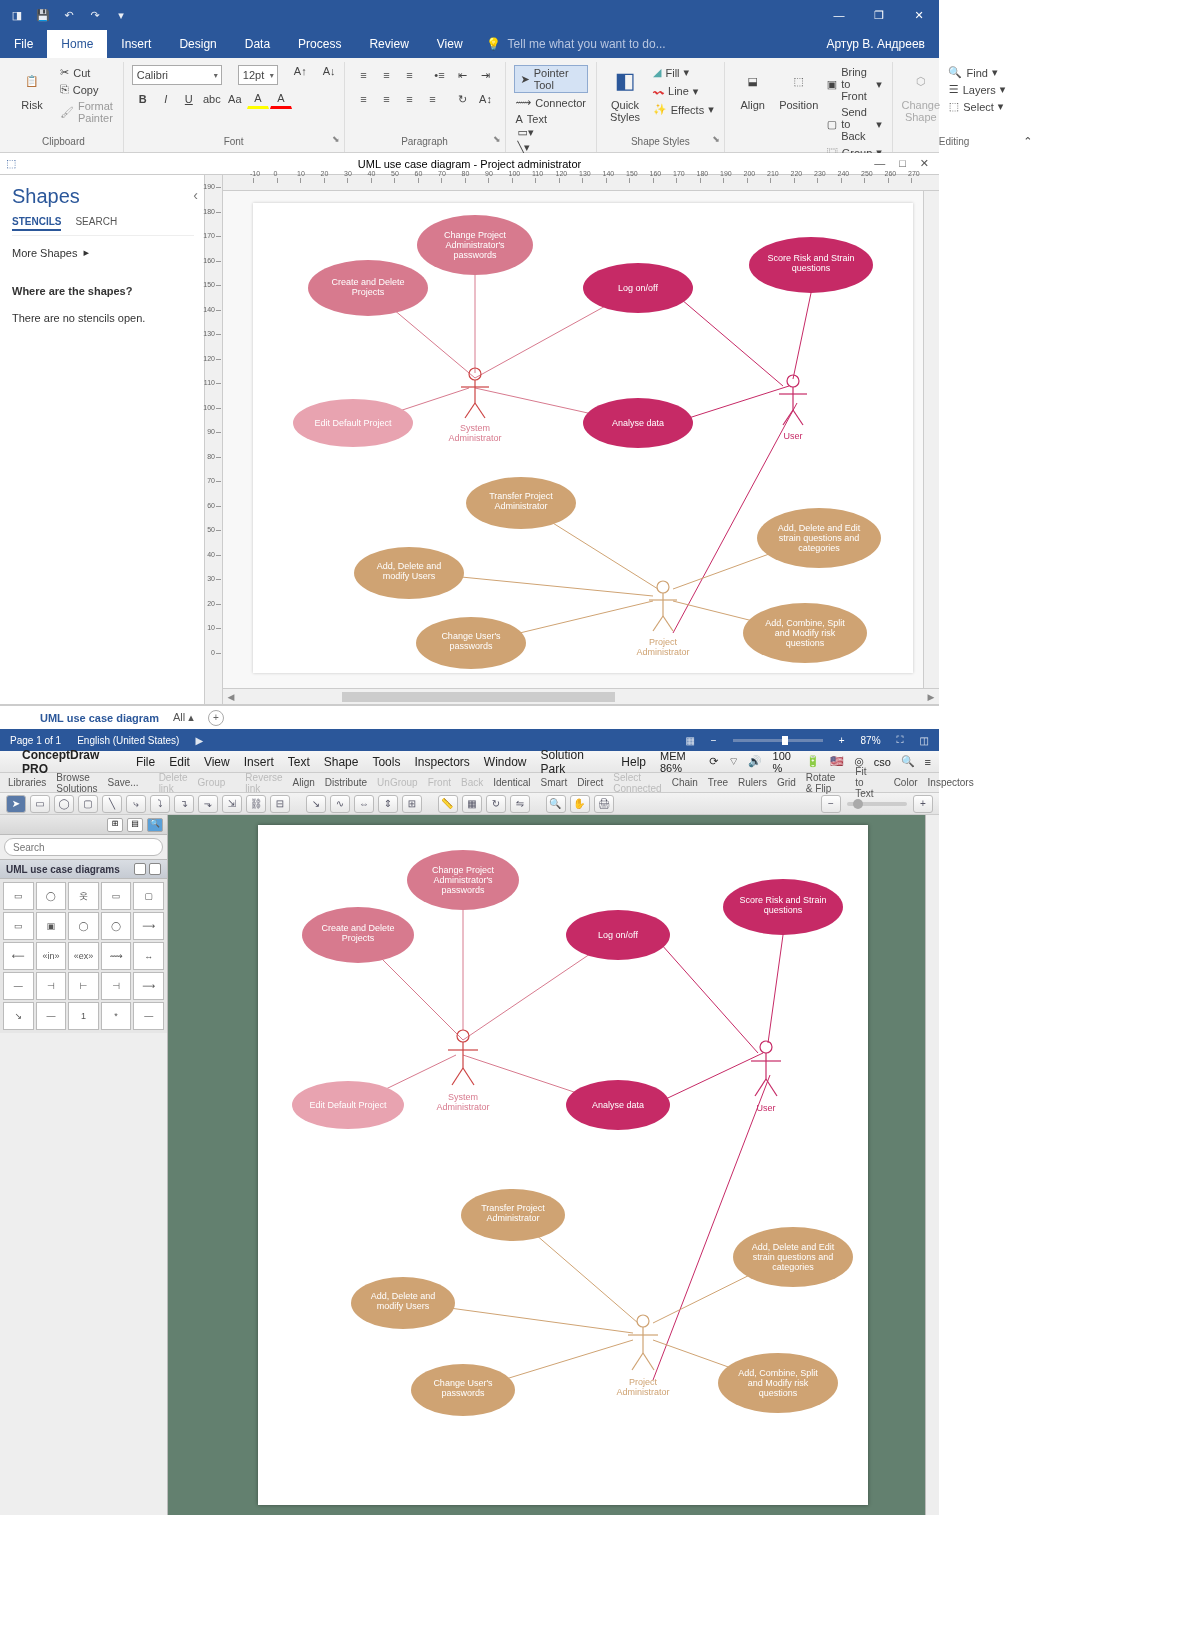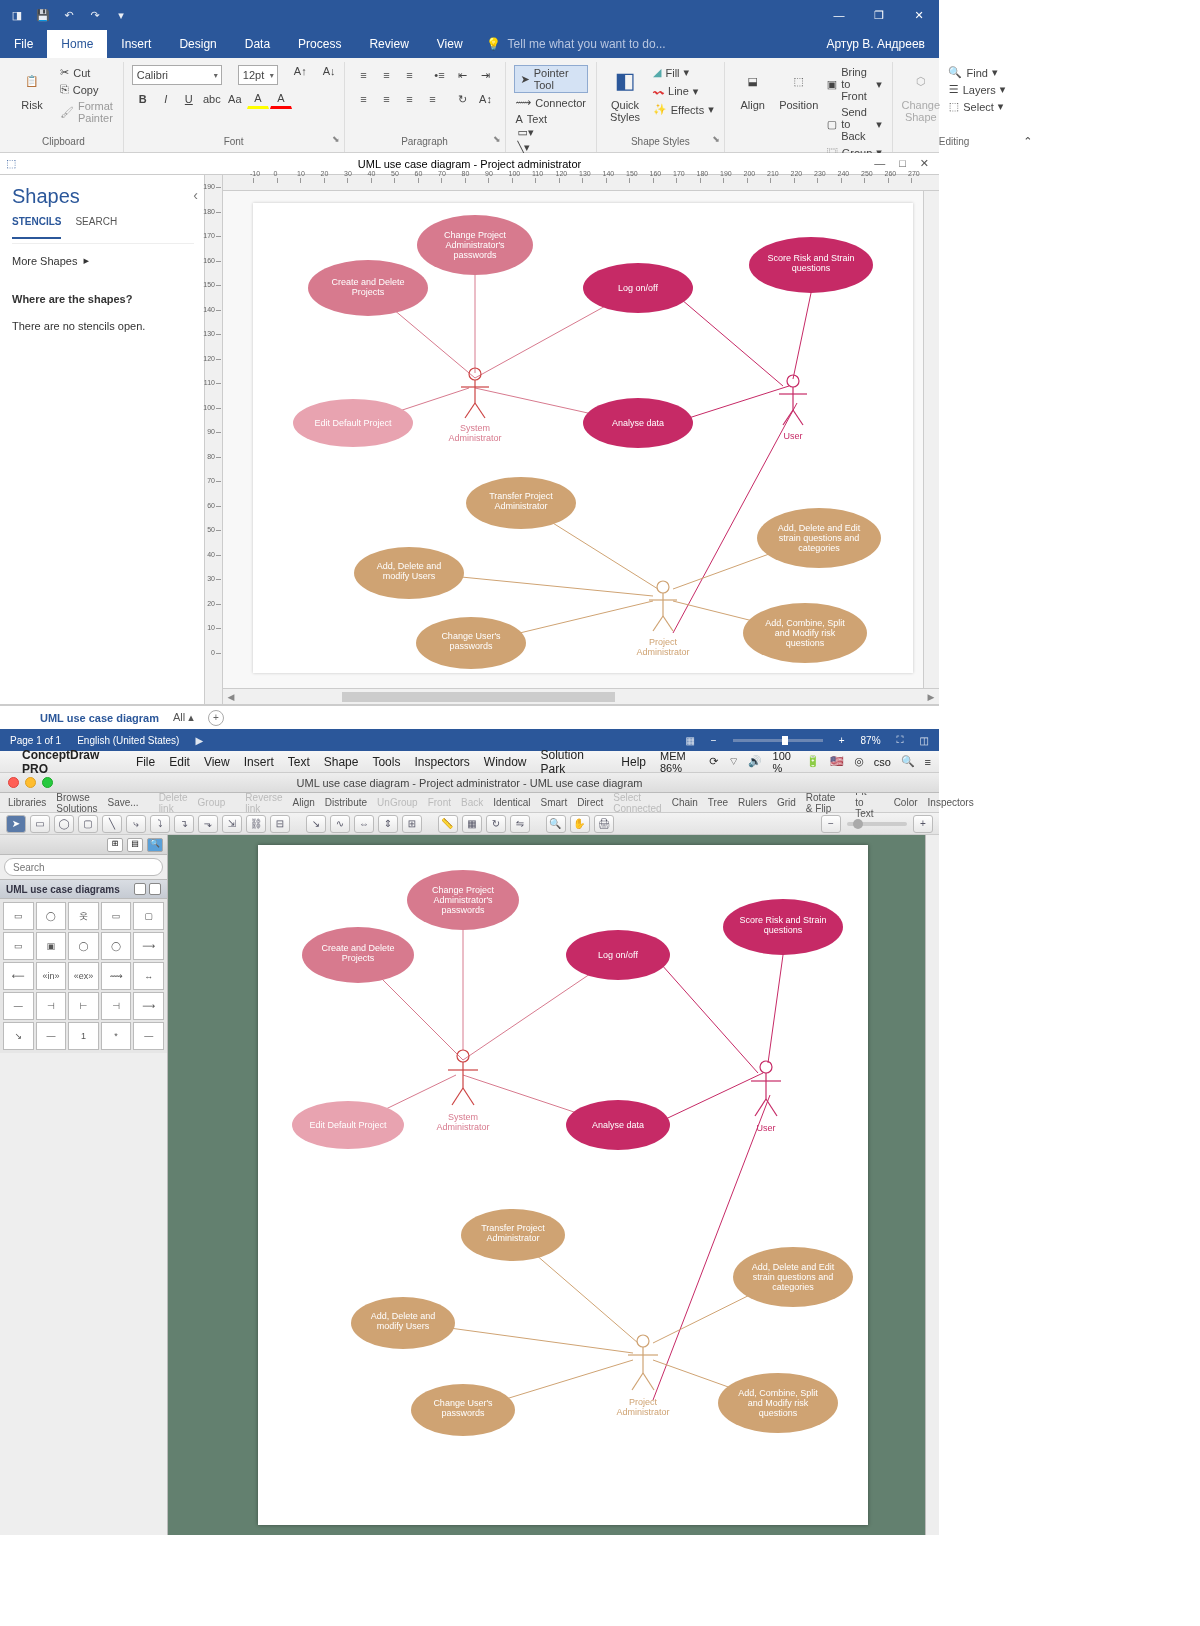--- a/index.html
+++ b/index.html
@@ -38,21 +38,21 @@
 .visio-docbar { height: 22px; background: #fff; border-bottom: 1px solid #ccc; display: flex; align-items: center; position: relative; font-size: 11px; }
 .visio-docbar .doc-icon { width: 18px; margin: 0 6px; color: #2b579a; }
 .visio-docbar .doc-title { position: absolute; left: 50%; transform: translateX(-50%); }
 .visio-docbar .doc-btns { margin-left: auto; display: flex; gap: 14px; padding-right: 10px; color: #555; }
 
 .visio-workspace { display: flex; height: 530px; border-bottom: 1px solid #ccc; }
 .shapes-pane { width: 205px; border-right: 1px solid #ccc; padding: 10px 10px 10px 12px; background: #fff; position: relative; }
 .shapes-pane h2 { color: #2b579a; font-weight: 400; font-size: 20px; margin-bottom: 8px; }
 .shapes-pane .collapse { position: absolute; right: 6px; top: 12px; color: #777; font-size: 14px; }
 .shapes-tabs { display: flex; gap: 14px; font-size: 10px; color: #555; border-bottom: 1px solid #eee; padding-bottom: 4px; margin-bottom: 10px; }
-.shapes-tabs .st.active { color: #2b579a; font-weight: 600; border-bottom: 2px solid #2b579a; padding-bottom: 10px; }
+.shapes-tabs .st.active { color: #2b579a; font-weight: 600; border-bottom: 2px solid #2b579a; padding-bottom: 2px; }
 .more-shapes { font-size: 11px; color: #333; margin-bottom: 24px; display: flex; align-items: center; gap: 6px; }
 .shapes-help { font-size: 11px; line-height: 1.5; color: #333; }
 .shapes-help p { margin-bottom: 10px; }
 .shapes-help strong { font-weight: 600; }
 
 .canvas-area { flex: 1; display: flex; background: #fdfdfd; position: relative; }
 .ruler-v { width: 18px; background: #f0f0f0; border-right: 1px solid #ccc; position: relative; font-size: 7px; color: #666; }
 .ruler-v .tick { position: absolute; right: 1px; border-top: 1px solid #999; width: 5px; }
 .ruler-v .tick span { position: absolute; right: 6px; top: -5px; }
 .canvas-inner { flex: 1; display: flex; flex-direction: column; }
@@ -649,28 +649,20 @@
       <span>100 %</span>
       <span>🔋</span>
       <span>🇺🇸</span>
       <span>◎</span>
       <span>cso</span>
       <span>🔍</span>
       <span>≡</span>
     </div>
   </div>
 
-  <div class="mac-titlebar">
-    <div class="traffic">
-      <span class="r"></span>
-      <span class="y"></span>
-      <span class="g"></span>
-    </div>
-    <div class="title">UML use case diagram - Project administrator - UML use case diagram</div>
-  </div>
 
   <div class="cd-toolbar">
     <span>Libraries</span>
     <span>Browse Solutions</span>
     <span>Save...</span>
     <span style="width:40px"></span>
     <span style="color:#bbb">Delete link</span>
     <span style="color:#bbb">Group</span>
     <span style="width:40px"></span>
     <span style="color:#bbb">Reverse link</span>

